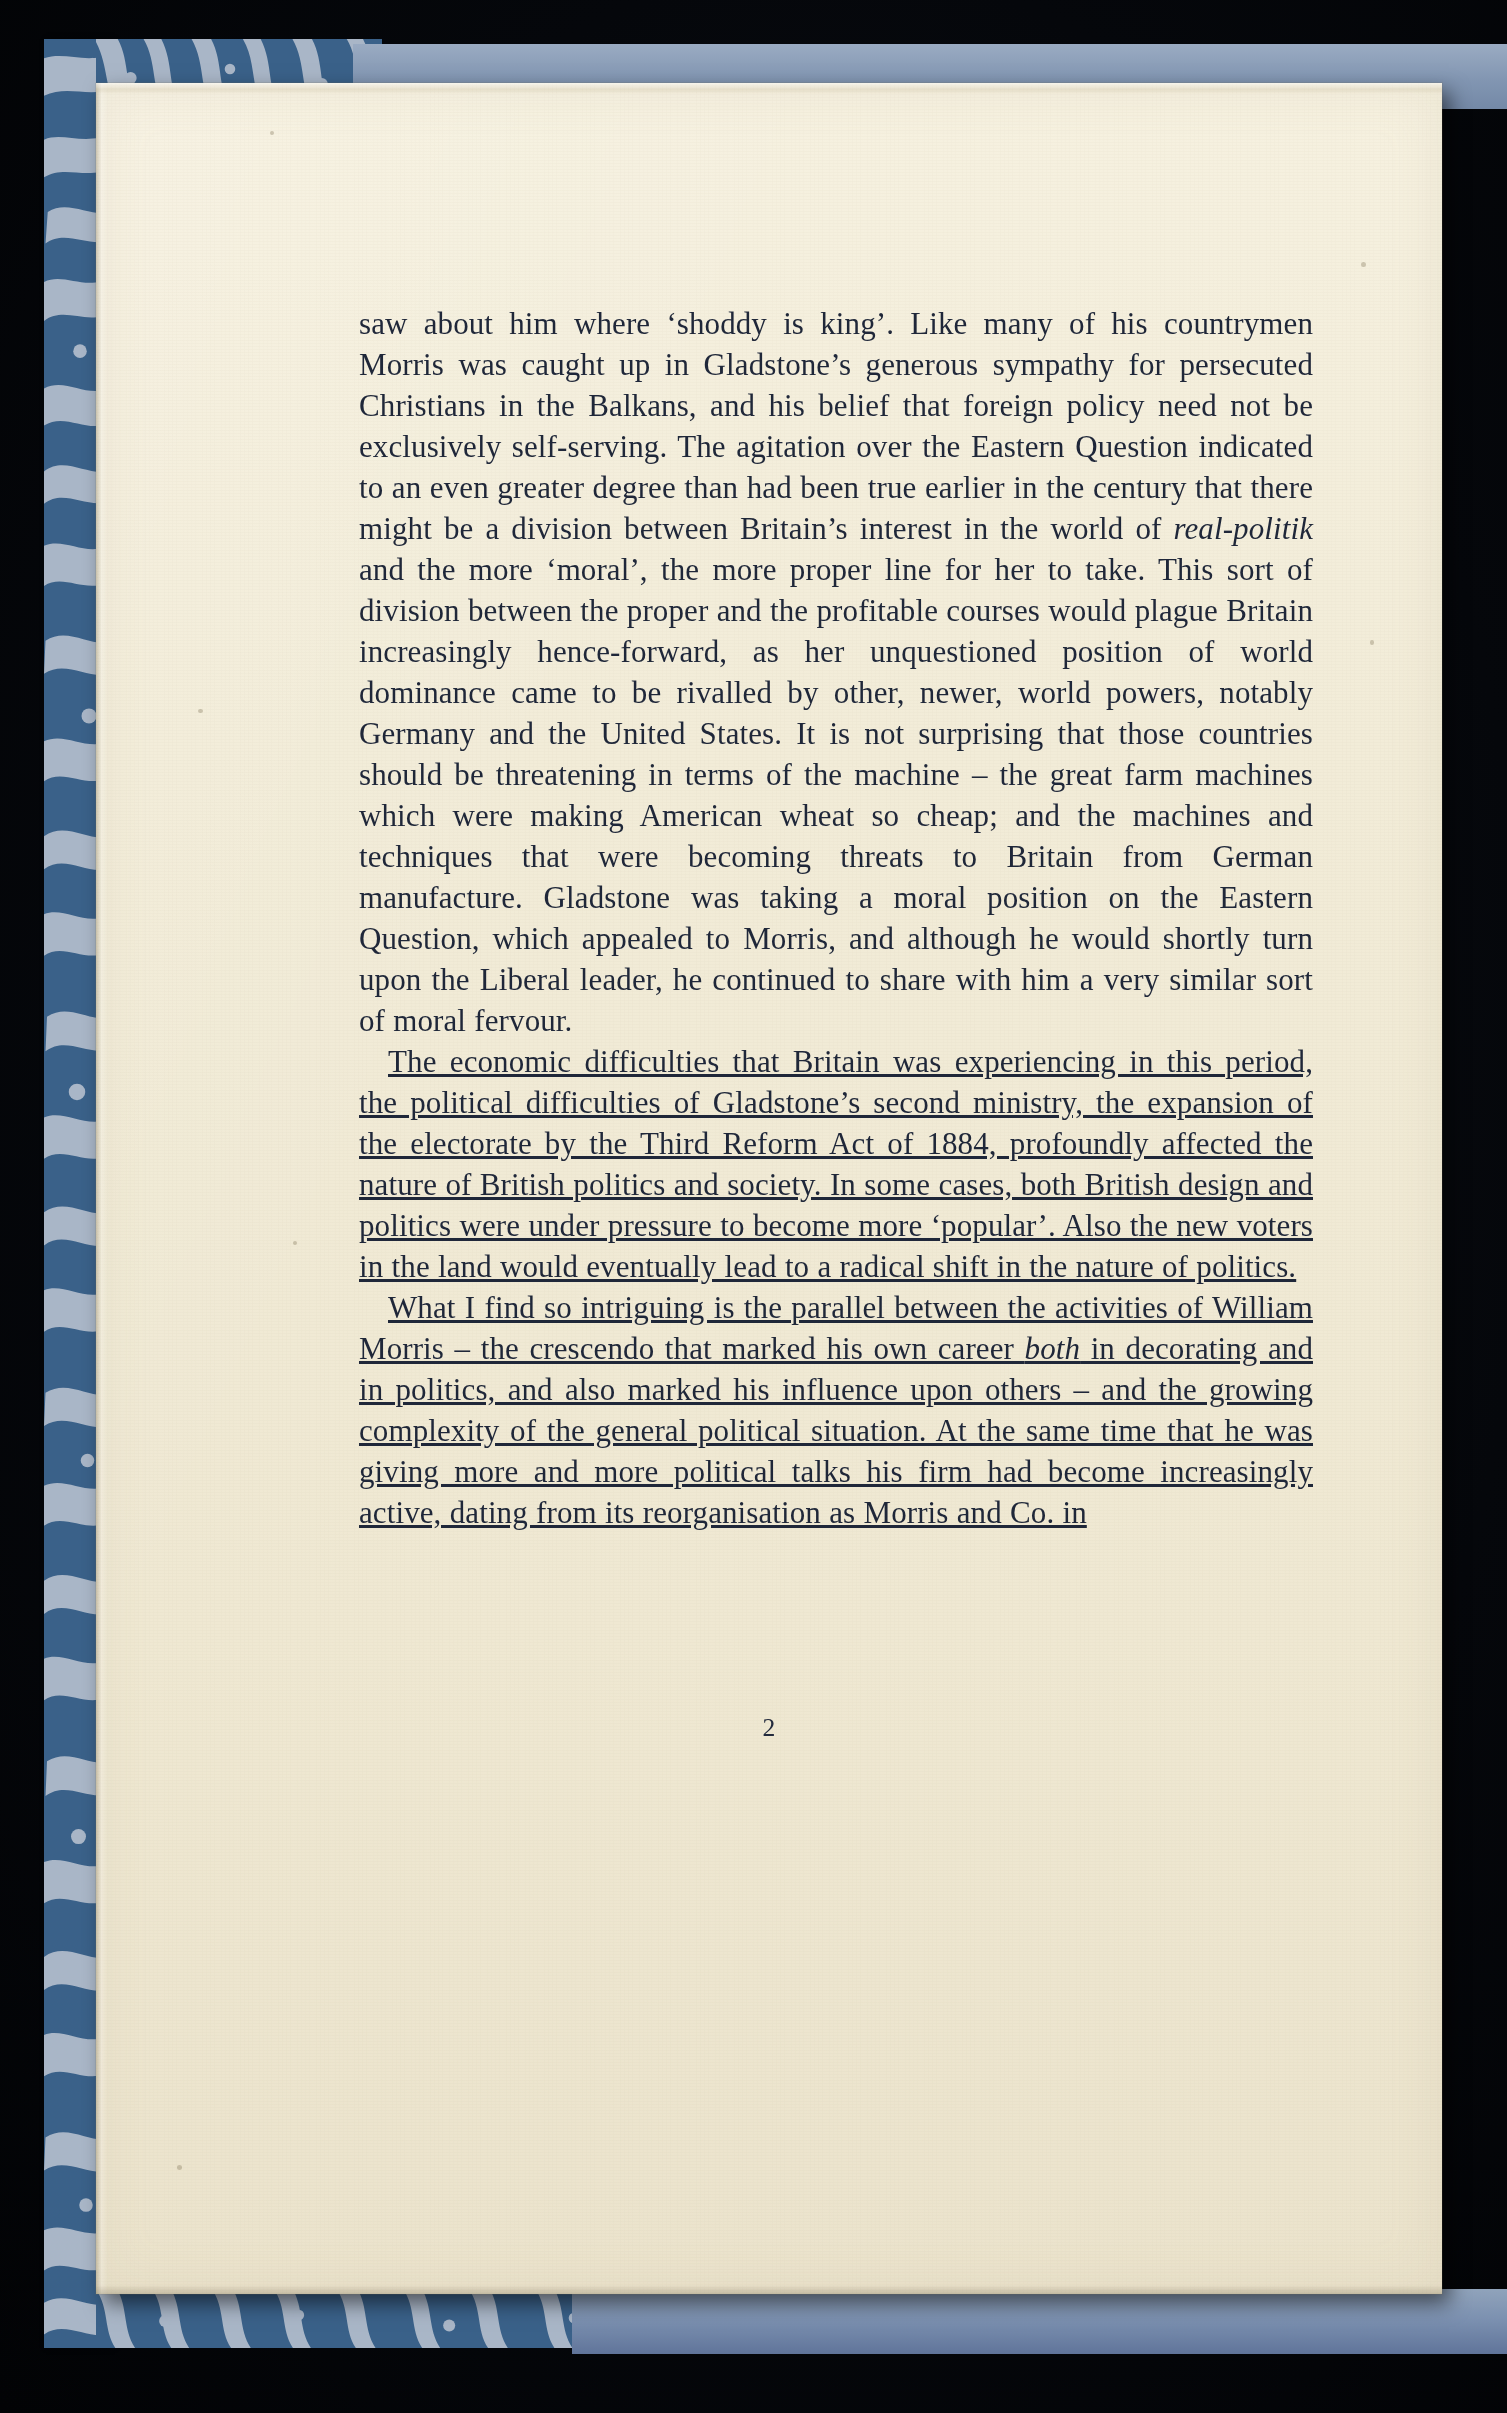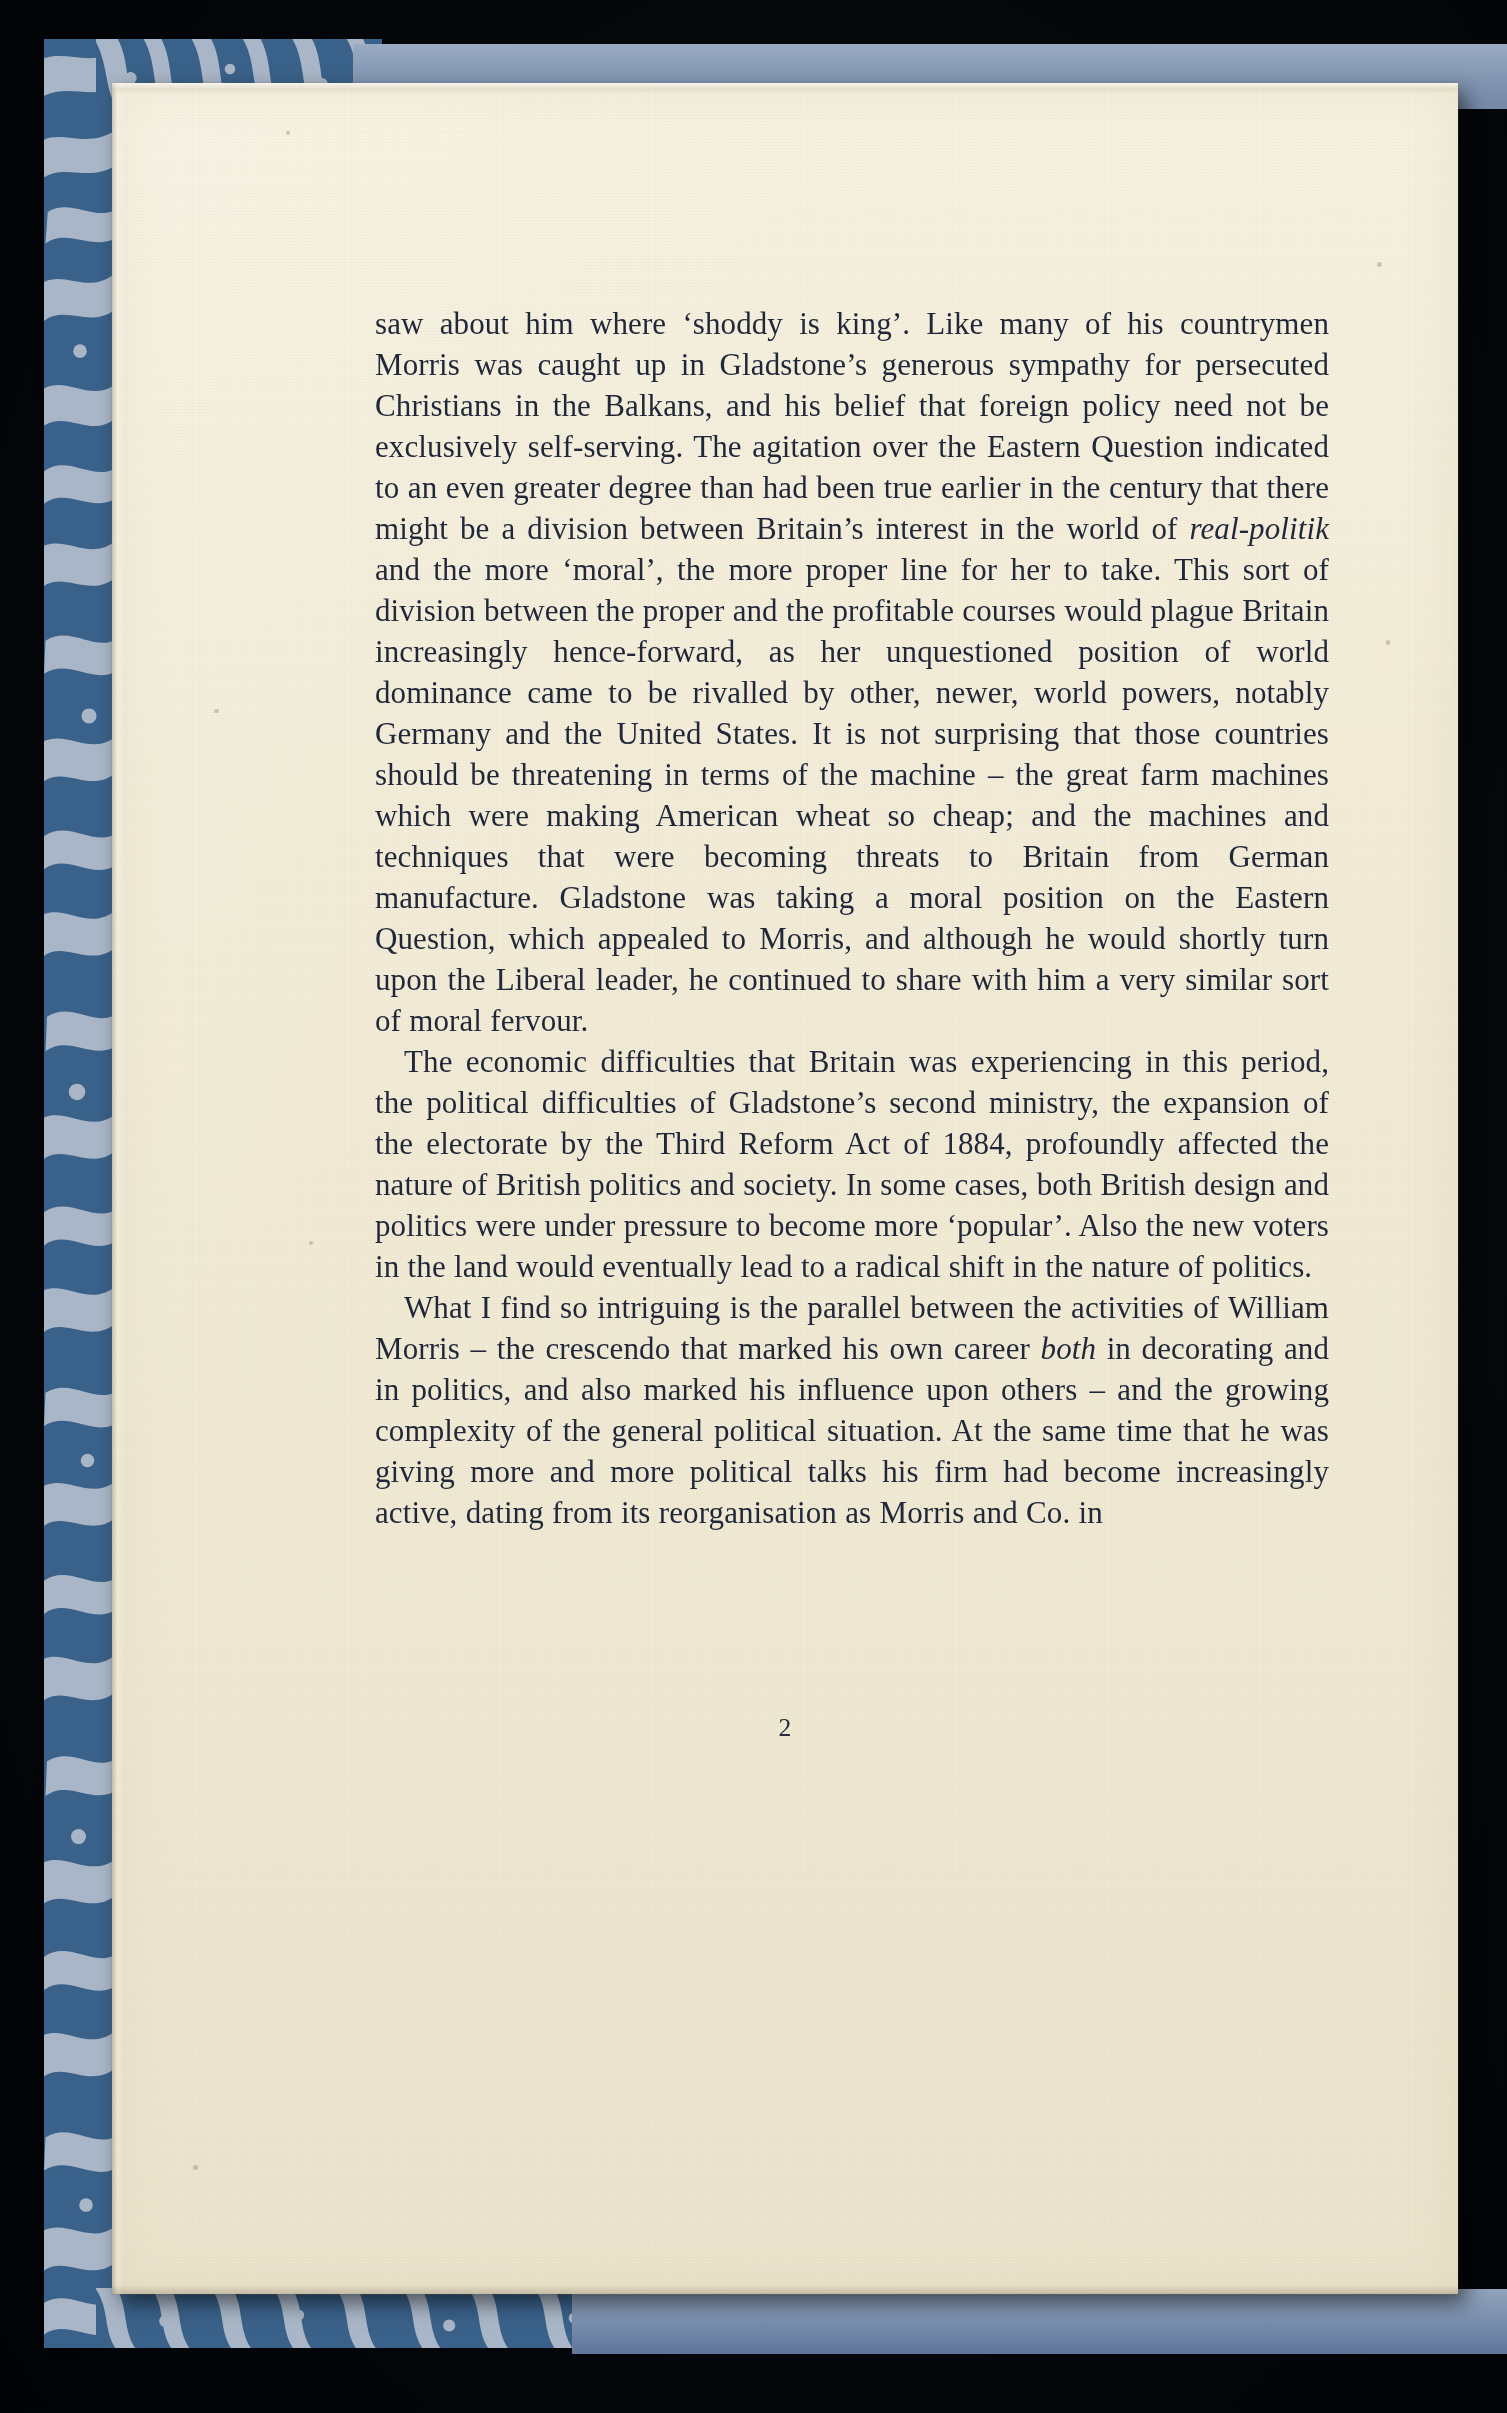--- a/index.html
+++ b/index.html
@@ -82,21 +82,21 @@
   .leaf-pattern {
     position: absolute;
     inset: 0;
     pointer-events: none;
   }
   .leaf-pattern svg { width: 100%; height: 100%; display: block; }
 
   
   .page {
     position: absolute;
-    left: 112px;
+    left: 96px;
     top: 83px;
     width: 1346px;
     height: 2211px;
     background:
       linear-gradient(115deg, rgba(255,255,255,0.10) 0%, rgba(0,0,0,0.00) 35%),
       linear-gradient(180deg, #f6f1e0 0%, #f2ecd8 30%, #efe8d2 70%, #ebe3cc 100%);
     box-shadow:
       0 0 0 0.8px rgba(120,110,85,0.18),
       7.5px 9px 19.6px rgba(0,0,0,0.55),
       inset 0 0 53px rgba(180,168,134,0.16);
@@ -147,21 +147,21 @@
     font-size: 31px;
     line-height: 41px;
     text-align: justify;
     text-justify: inter-word;
     -webkit-hyphens: none;
     hyphens: none;
     letter-spacing: 0.1px;
     word-spacing: 0.4px;
     text-rendering: optimizeLegibility;
   }
-  .para + .para { margin-top: 0; }
+  .para + .para { margin-top: 0; text-decoration: underline; }
   .para.indent { text-indent: 29px; }
   .para.flush  { text-indent: 0; }
 
   .it { font-style: italic; }
 
   
   .folio {
     position: absolute;
     left: 0;
     right: 0;

